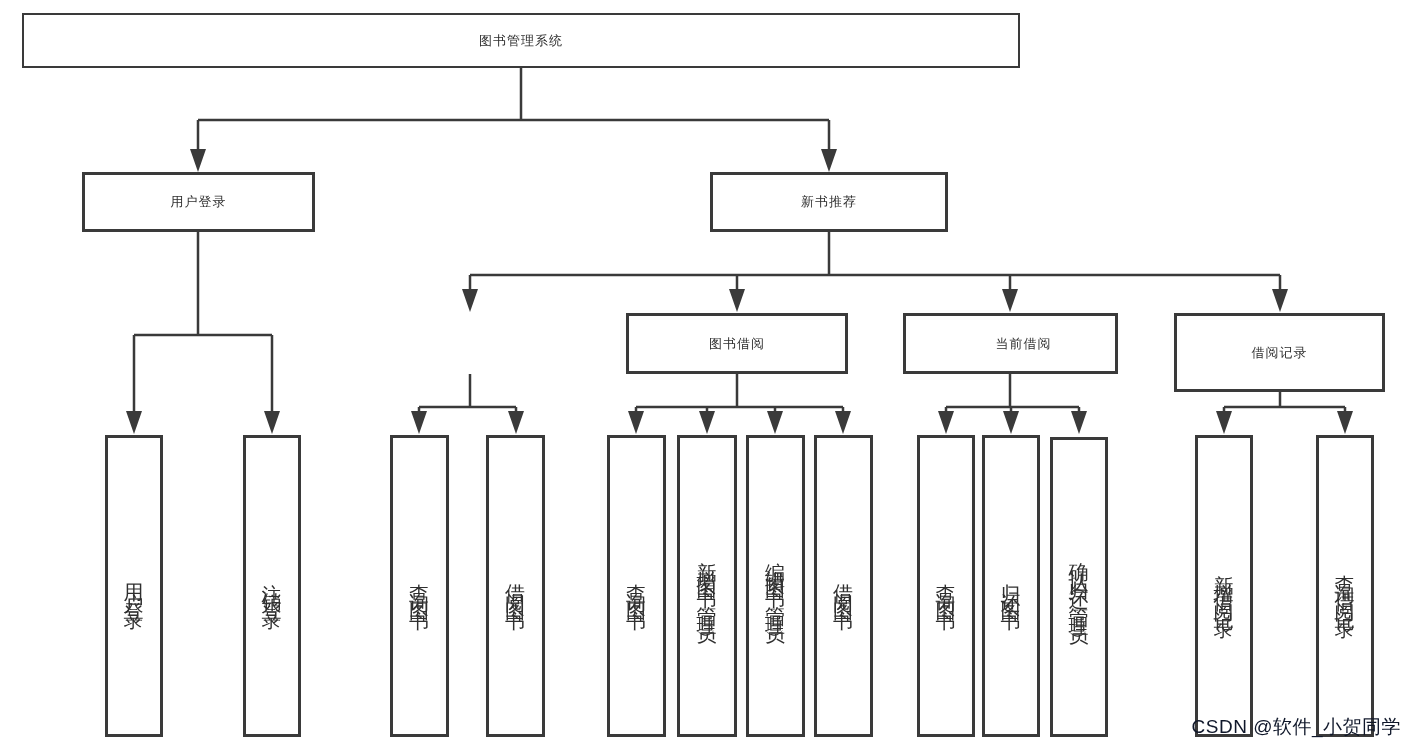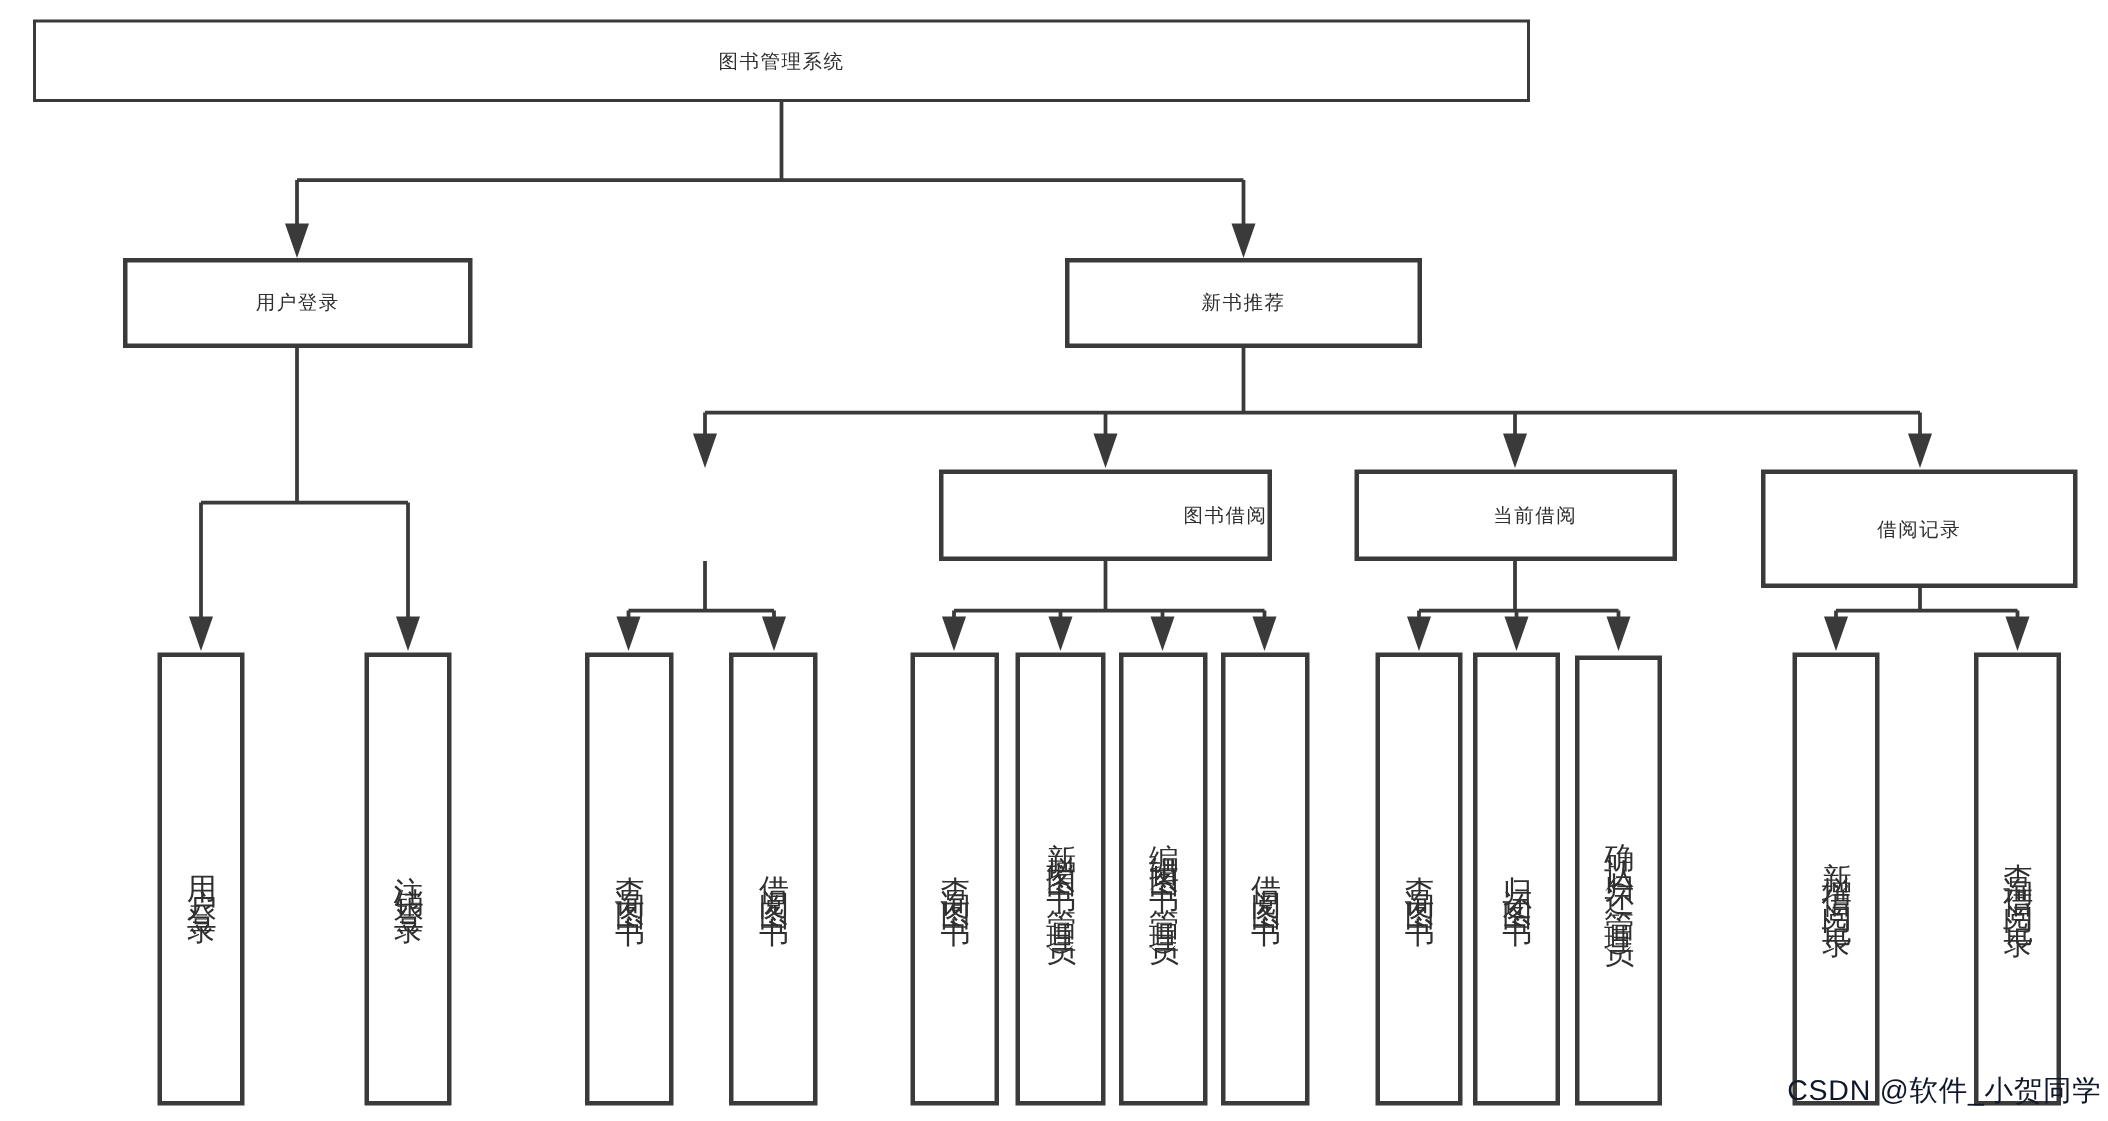--- a/index.html
+++ b/index.html
@@ -111,21 +111,21 @@
     <span>图书管理系统</span>
   </div>
 
   <div class="box" style="left:82px; top:172px; width:233px; height:60px;">
     <span>用户登录</span>
   </div>
   <div class="box" style="left:710px; top:172px; width:238px; height:60px;">
     <span>新书推荐</span>
   </div>
 
-  <div class="box" style="left:626px; top:313px; width:222px; height:61px;justify-content:flex-end;">
+  <div class="box" style="left:626px; top:313px; width:222px; height:61px;">
     <span>图书借阅</span>
   </div>
   <div class="box" style="left:903px; top:313px; width:215px; height:61px;padding-left:26px;">
     <span>当前借阅</span>
   </div>
   <div class="box" style="left:1174px; top:313px; width:211px; height:79px;">
     <span>借阅记录</span>
   </div>
 
   <div class="vbox" style="left:105px; top:435px; width:58px; height:302px;">

